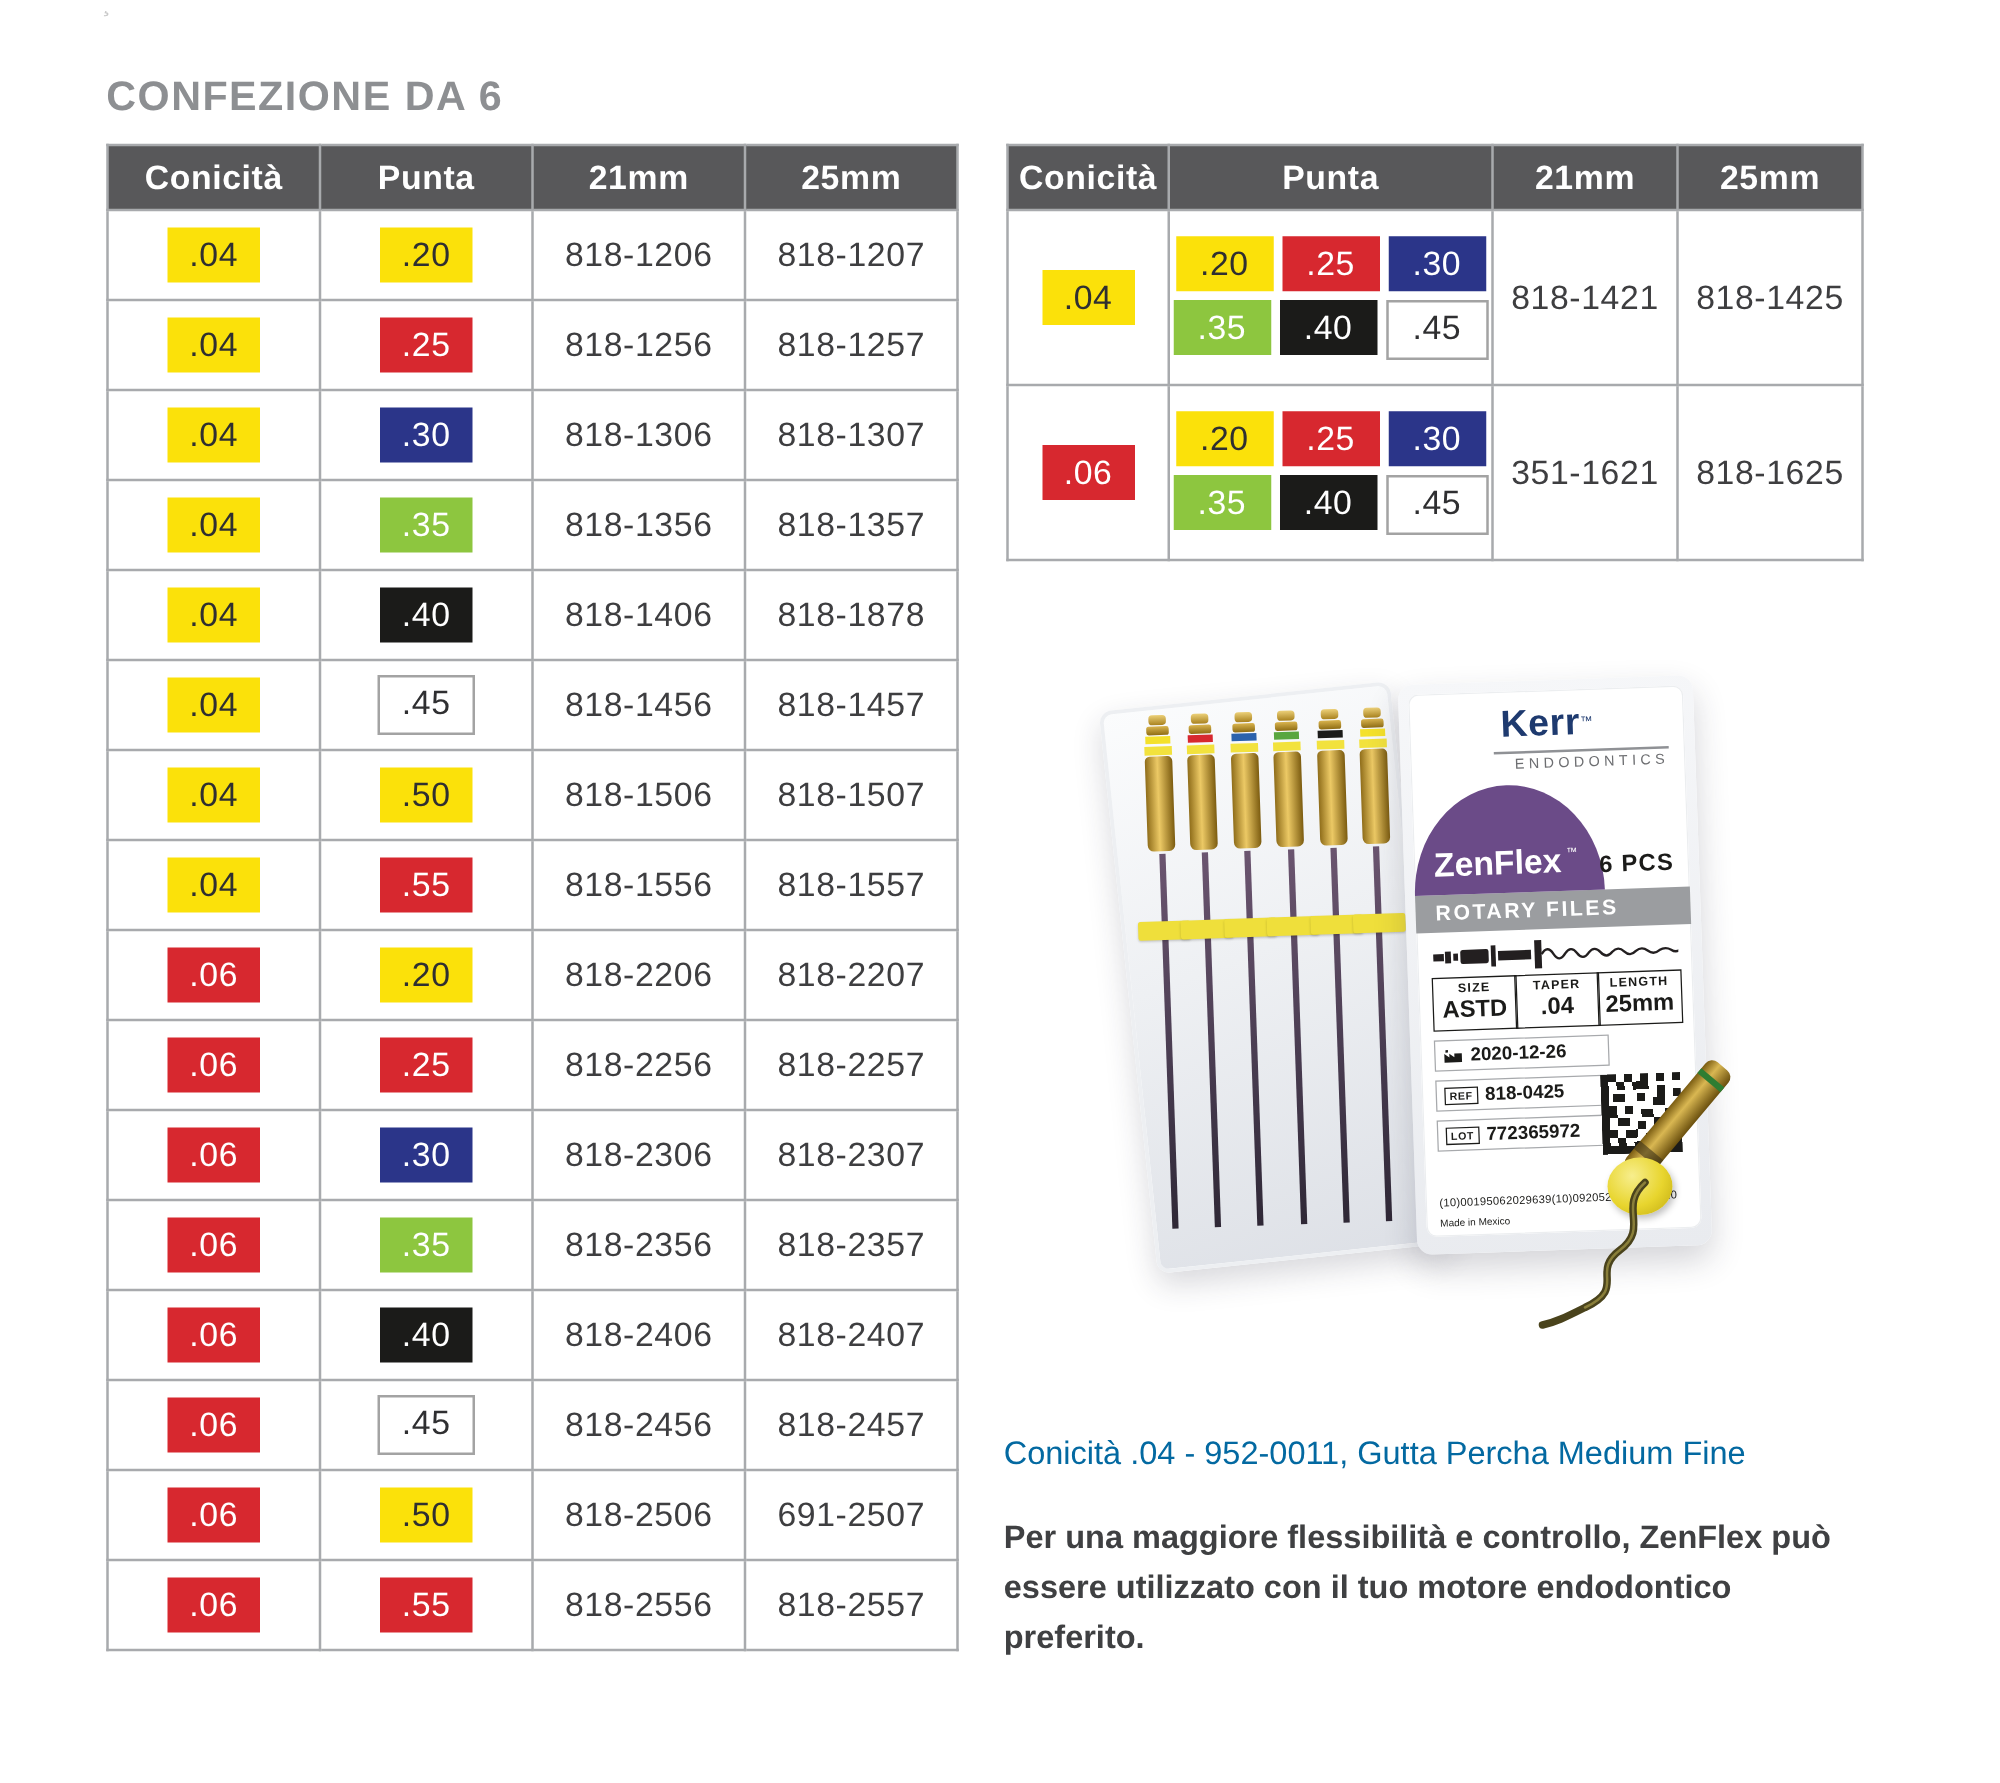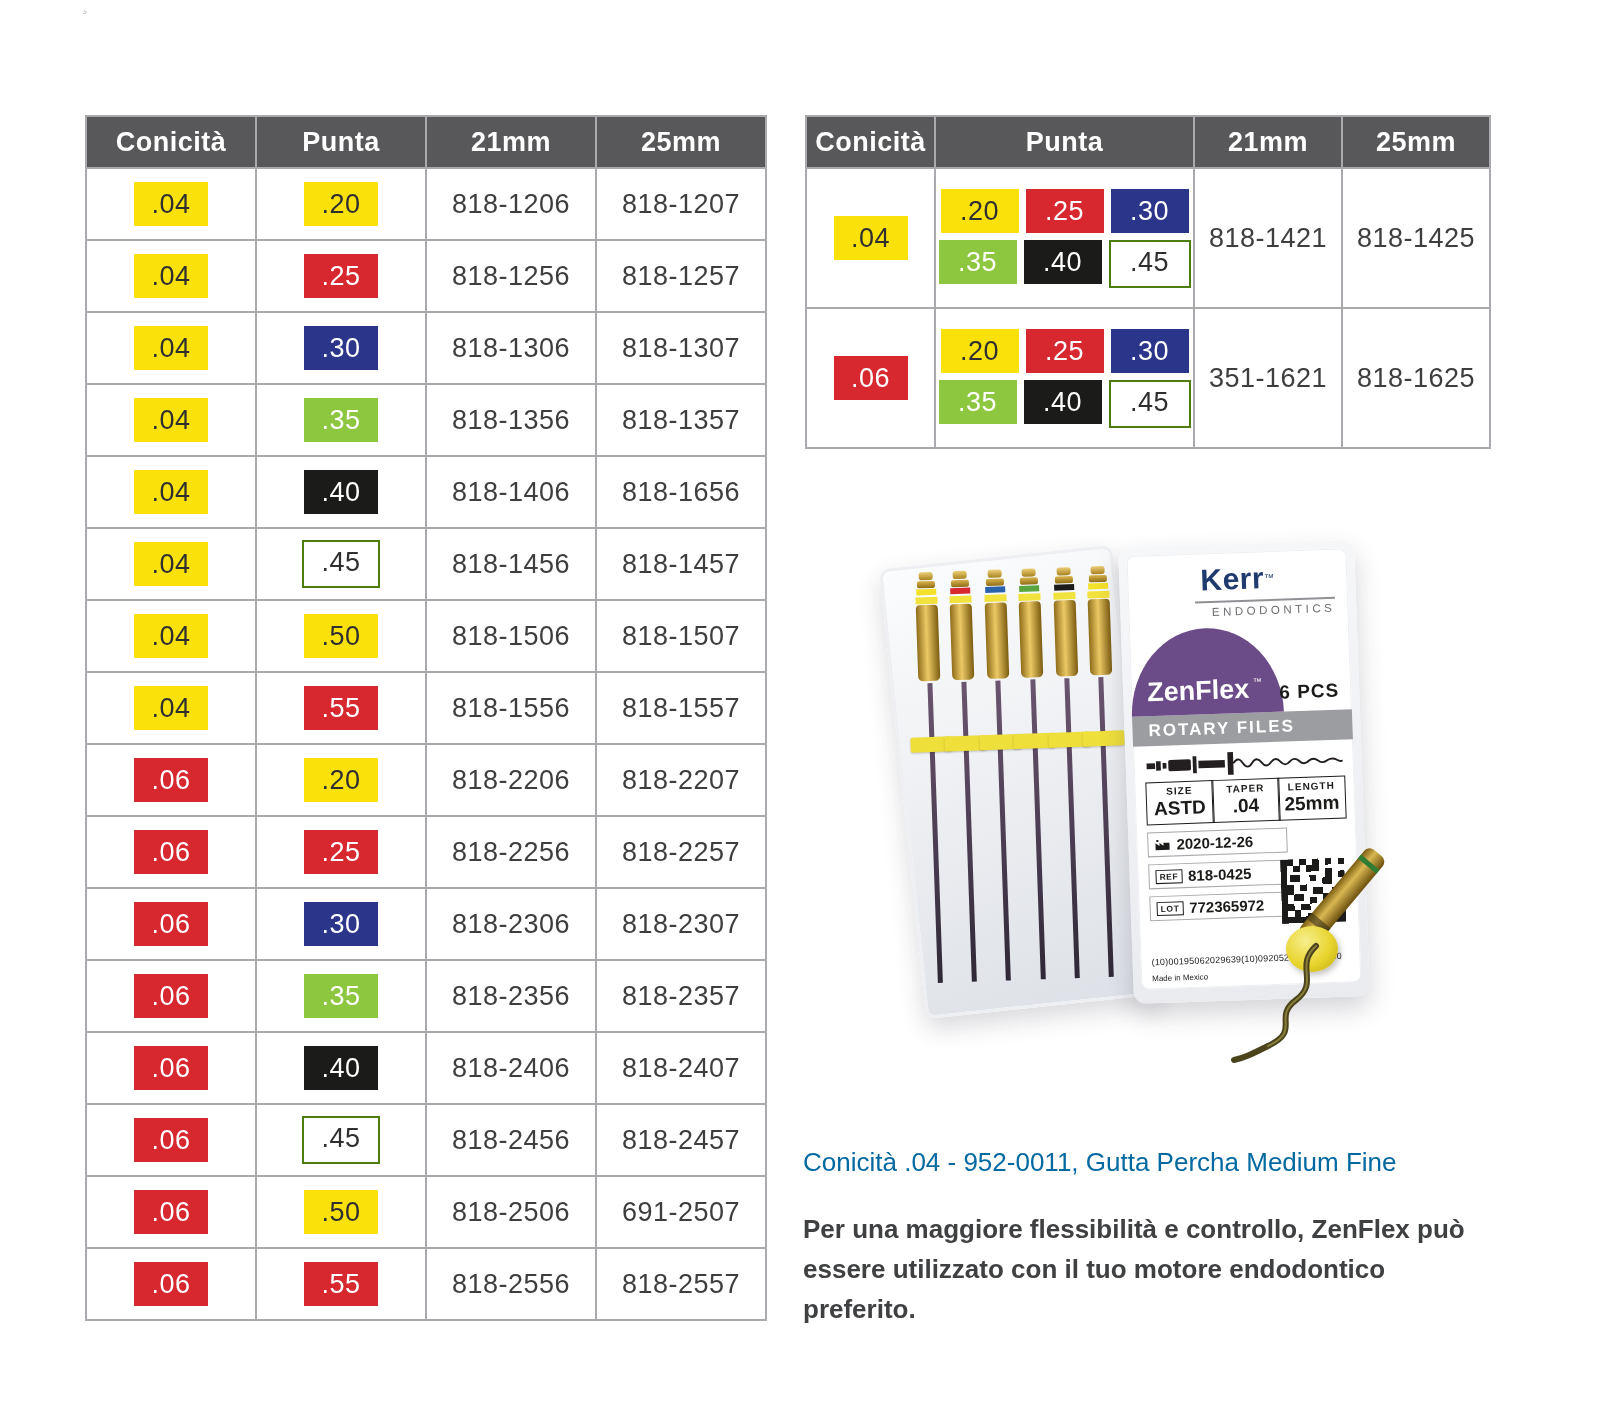--- a/index.html
+++ b/index.html
@@ -23,21 +23,21 @@
   #assort-table td{height:136px;}
 
   .chip{display:inline-block;min-width:74px;height:44px;line-height:44px;text-align:center;
         font-size:27px;letter-spacing:.5px;}
   .tips .chip{min-width:78px;}
   .chip-yellow{background:#FBE10A;color:#2F2F31;}
   .chip-red{background:#D7282F;color:#fff;}
   .chip-blue{background:#2B3589;color:#fff;}
   .chip-green{background:#8DC63F;color:#fff;}
   .chip-black{background:#1B1B19;color:#fff;}
-  .chip-white{background:#fff;color:#2F2F31;border:2px solid #4d7c0f;line-height:40px;}
+  .chip-white{background:#fff;color:#2F2F31;border:2px solid #a3a3a3;line-height:40px;}
   .tips{display:inline-flex;flex-direction:column;gap:7px;vertical-align:middle;}
   .tips-row{display:flex;gap:7px;justify-content:center;}
 
   
   .product-shot{position:absolute;left:880px;top:538px;width:620px;height:480px;}
 
   .tray{position:absolute;left:22px;top:18px;width:228px;height:446px;transform:rotate(-6deg);
         background:linear-gradient(165deg,#fbfcfd 0%,#eef0f3 45%,#dde0e6 100%);
         border:3px solid #edeff2;border-radius:10px;box-shadow:0 10px 24px rgba(40,40,60,.18);}
   .tray-files{position:absolute;left:12px;top:10px;right:12px;bottom:12px;
@@ -103,20 +103,21 @@
   .note-line{font-size:26px;color:#0369a1;margin:0 0 31px;}
   .notes-paragraph{font-size:26px;font-weight:700;color:#3F4042;line-height:40px;margin:8px 0 0;width:672px;}
 </style>
 </head>
 <body>
 
 <div class="page">
 
   <div class="stray">¸</div>
 
+  <h2 class="section-title" id="pack-title">CONFEZIONE DA 6</h2>
   <table class="grid" id="pack-table">
     <colgroup>
         <col style="width:170px">
         <col style="width:170px">
         <col style="width:170px">
         <col style="width:170px">
       </colgroup>
     <thead>
         <tr id="pack-head">
           <th>Conicità</th>
@@ -147,21 +148,21 @@
         <tr>
           <td><span class="chip chip-yellow">.04</span></td>
           <td><span class="chip chip-green">.35</span></td>
           <td>818-1356</td>
           <td>818-1357</td>
         </tr>
         <tr>
           <td><span class="chip chip-yellow">.04</span></td>
           <td><span class="chip chip-black">.40</span></td>
           <td>818-1406</td>
-          <td>818-1656</td>
+          <td>818-1878</td>
         </tr>
         <tr>
           <td><span class="chip chip-yellow">.04</span></td>
           <td><span class="chip chip-white">.45</span></td>
           <td>818-1456</td>
           <td>818-1457</td>
         </tr>
         <tr>
           <td><span class="chip chip-yellow">.04</span></td>
           <td><span class="chip chip-yellow">.50</span></td>

